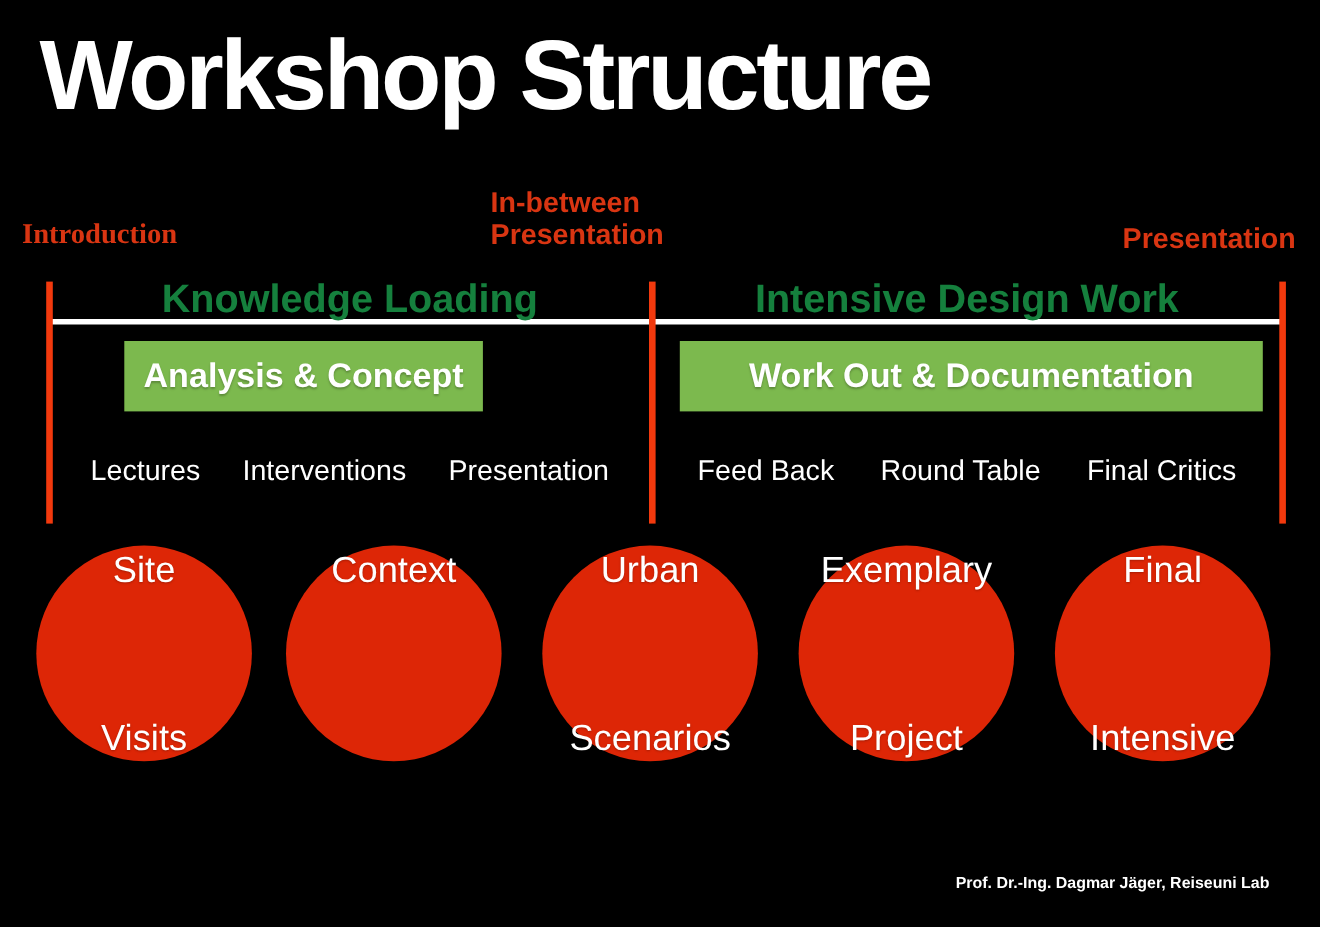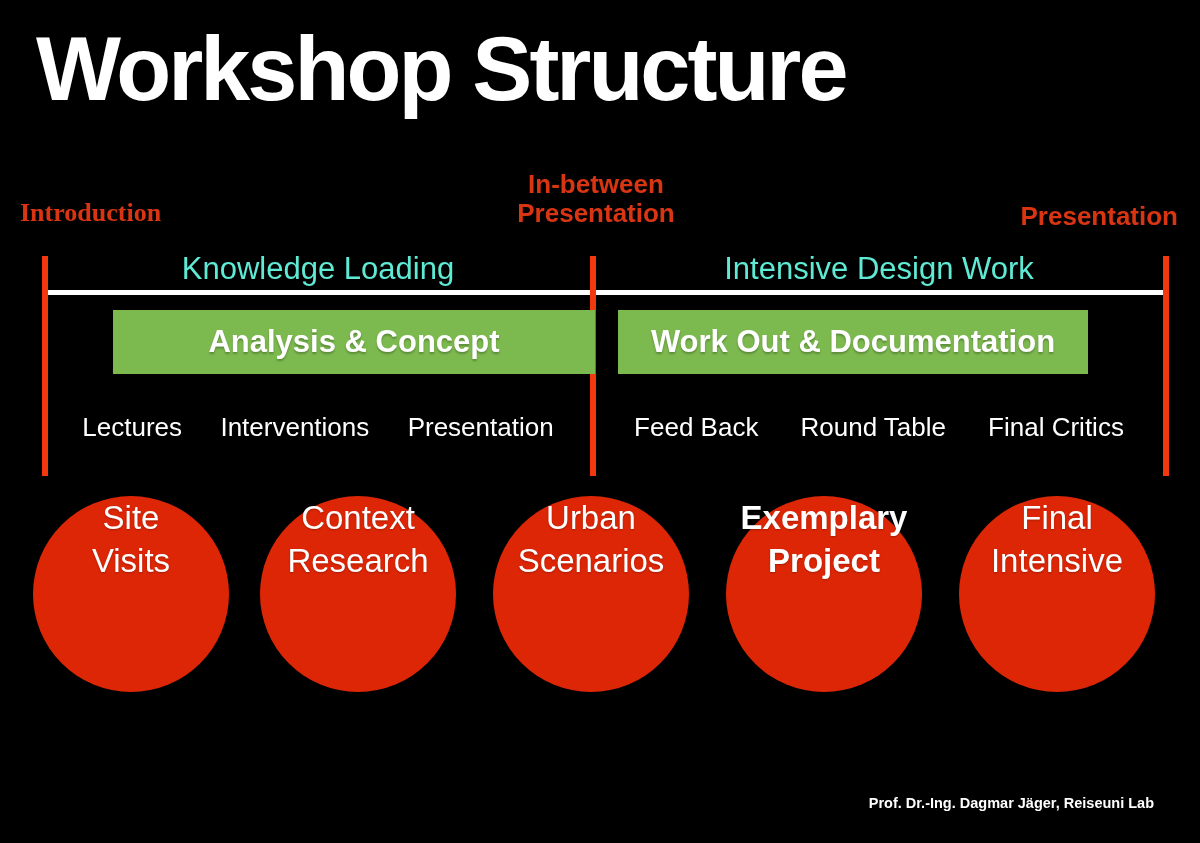--- a/index.html
+++ b/index.html
@@ -17,78 +17,78 @@
     color: var(--title-text, #fff); white-space: nowrap;
   }
 
   .milestone {
     color: var(--milestone-red, #D93512);
     font-size: 26px; font-weight: 800;
     text-shadow: 1px 2px 1px rgba(0,0,0,0.65);
     white-space: nowrap;
   }
   .milestone-left   { position: absolute; left: 20px;  top: 198px; font-family: Liberation Serif, serif; }
-  .milestone-middle { position: absolute; left: 446px; top: 170px; width: 300px; text-align: center; line-height: 29px; }
+  .milestone-middle { position: absolute; left: 446px; top: 170px; width: 300px; text-align: left; line-height: 29px; }
   .milestone-right  { position: absolute; right: 22px; top: 201px; }
 
   .tick {
     position: absolute; top: 256px; width: 6px; height: 220px;
     background: var(--timeline-red, #F2390D);
   }
   .tick-left   { left: 42px; }
   .tick-center { left: 590px; }
   .tick-right  { left: 1163px; }
 
   .timeline-hline {
     position: absolute; left: 44px; top: 290px;
     width: 1124px; height: 5px;
     background: var(--timeline-white, #fff);
   }
 
   .phase-heading {
     position: absolute; top: 251px;
-    color: #5eead4; font-size: 31px; font-weight: normal;
+    color: #15803d; font-size: 36px; font-weight: bold;
     text-align: center; white-space: nowrap;
   }
   .phase-heading-1 { left: 44px;  width: 548px; }
   .phase-heading-2 { left: 592px; width: 574px; }
 
   .green-box {
     position: absolute; top: 310px; height: 64px;
     background: var(--phase-green, #7CB94E);
     display: flex; align-items: center; justify-content: center;
     color: #fff; font-size: 31px; font-weight: 600;
     text-shadow: 0 2px 2px rgba(0,0,0,0.25);
     white-space: nowrap;
   }
-  .green-box-1 { left: 113px; width: 482px; }
-  .green-box-2 { left: 618px; width: 470px; }
+  .green-box-1 { left: 113px; width: 326px; }
+  .green-box-2 { left: 618px; width: 530px; }
 
   .methods-row {
     position: absolute; top: 412px;
     display: flex; justify-content: space-evenly; align-items: flex-start;
     color: #fff; font-size: 26px; font-weight: 400;
   }
   .methods-row-1 { left: 44px;  width: 548px; }
   .methods-row-2 { left: 592px; width: 574px; }
   .method { white-space: nowrap; }
 
   .circle {
     position: absolute; top: 496px; width: 196px; height: 196px;
     border-radius: 50%;
     background: var(--circle-red, #DD2606);
     display: flex; flex-direction: column;
-    align-items: center; justify-content: flex-start;
+    align-items: center; justify-content: space-between;
     color: var(--circle-text, #fff); font-size: 33px; line-height: 43px;
     text-align: center; text-shadow: 0 1px 2px rgba(0,0,0,0.25);
   }
   .circle-1 { left: 33px; }
   .circle-2 { left: 260px; }
   .circle-3 { left: 493px; }
-  .circle-4 { left: 726px; font-weight: bold; }
+  .circle-4 { left: 726px; }
   .circle-5 { left: 959px; }
 
   .footer {
     position: absolute; right: 46px; top: 795px;
     color: #fff; font-size: 14.5px; font-weight: bold; white-space: nowrap;
   }
 </style>
 </head>
 <body>
 
@@ -127,21 +127,20 @@
     <span class="method">Round Table</span>
     <span class="method">Final Critics</span>
   </div>
 
   <div class="circle circle-1">
     <span>Site</span>
     <span>Visits</span>
   </div>
   <div class="circle circle-2">
     <span>Context</span>
-    <span>Research</span>
   </div>
   <div class="circle circle-3">
     <span>Urban</span>
     <span>Scenarios</span>
   </div>
   <div class="circle circle-4">
     <span>Exemplary</span>
     <span>Project</span>
   </div>
   <div class="circle circle-5">

